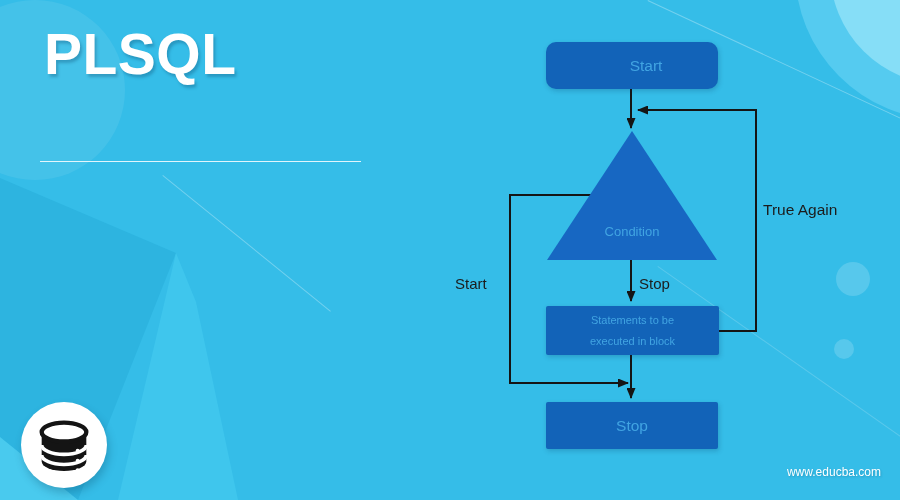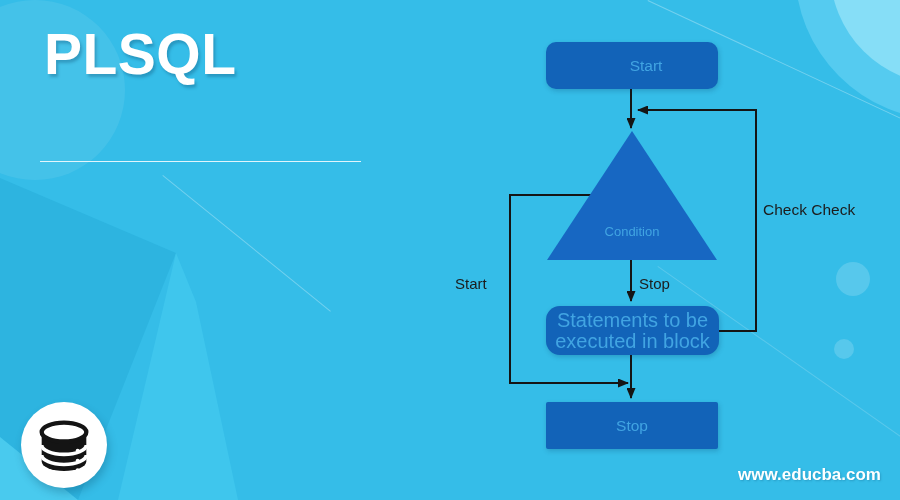--- a/index.html
+++ b/index.html
@@ -65,22 +65,22 @@
   .node {
     position:absolute; display:flex; align-items:center; justify-content:center;
     background: var(--node-fill, #1263b8);
     color: var(--node-text, #41a4e2);
     font-size:15.5px; text-align:center;
     box-shadow: 1px 2px 5px rgba(0,40,80,0.22);
   }
   #node-start { left:546px; top:42px;  width:172px; height:47px; border-radius:10px;padding-left:28px; }
   #node-stop  { left:546px; top:402px; width:172px; height:47px; border-radius:2px; }
   #node-statements {
-    left:546px; top:306px; width:173px; height:49px; border-radius:14px;
-    white-space:pre-line; line-height:21px; font-size:20px;
+    left:546px; top:306px; width:173px; height:49px; border-radius:2px;
+    white-space:pre-line; line-height:21px; font-size:11px;
   }
   #condition-label {
     position:absolute; left:567px; top:224px; width:130px; text-align:center;
     color: var(--node-text, #41a4e2); font-size:13px;
   }
 
   
   .flow-label { position:absolute; color: var(--label-text, #1c1c1c); font-size:15px; }
   #label-true  { left:639px; top:275px; }
   #label-false { left:455px; top:275px; }
@@ -94,21 +94,21 @@
   #logo-circle {
     position:absolute; left:21px; top:402px; width:86px; height:86px;
     border-radius:50%; background:#ffffff;
     box-shadow: 2px 5px 8px rgba(0,50,80,0.25);
     display:flex; align-items:center; justify-content:center;
   }
 
   
   #watermark {
     position:absolute; right:19px; top:465px;
-    color:#ffffff; font-weight:bold; font-size:17px;
+    color:#ffffff; font-weight:normal; font-size:12px;
     text-shadow: 1px 1px 2px rgba(16,84,120,0.3);
   }
 </style>
 </head>
 <body>
 
 <div id="canvas">
 
   <div class="deco" id="shape-dark"></div>
   <div class="deco" id="shape-light-band"></div>
@@ -142,21 +142,21 @@
   </svg>
 
   <div class="node" id="node-start">Start</div>
   <div id="condition-label">Condition</div>
   <div class="node" id="node-statements">Statements to be
 executed in block</div>
   <div class="node" id="node-stop">Stop</div>
 
   <div class="flow-label" id="label-true">Stop</div>
   <div class="flow-label" id="label-false">Start</div>
-  <div class="flow-label" id="label-check-again">Check Check</div>
+  <div class="flow-label" id="label-check-again">True Again</div>
 
   <div id="logo-circle">
     <svg width="72" height="72" viewBox="0 0 100 100">
       <path d="M19,32 v41 a31,13 0 0 0 62,0 v-41 z" fill="#141414"></path>
       <ellipse cx="50" cy="32" rx="31" ry="13" fill="#ffffff" stroke="#141414" stroke-width="6"></ellipse>
       <path d="M19,50 a31,13 0 0 0 62,0" stroke="#ffffff" stroke-width="5" fill="none"></path>
       <path d="M19,64 a31,13 0 0 0 62,0" stroke="#ffffff" stroke-width="5" fill="none"></path>
       <circle cx="69" cy="58" r="2.8" fill="#ffffff"></circle>
       <circle cx="69" cy="72" r="2.8" fill="#ffffff"></circle>
       <circle cx="69" cy="85" r="2.8" fill="#ffffff"></circle>

